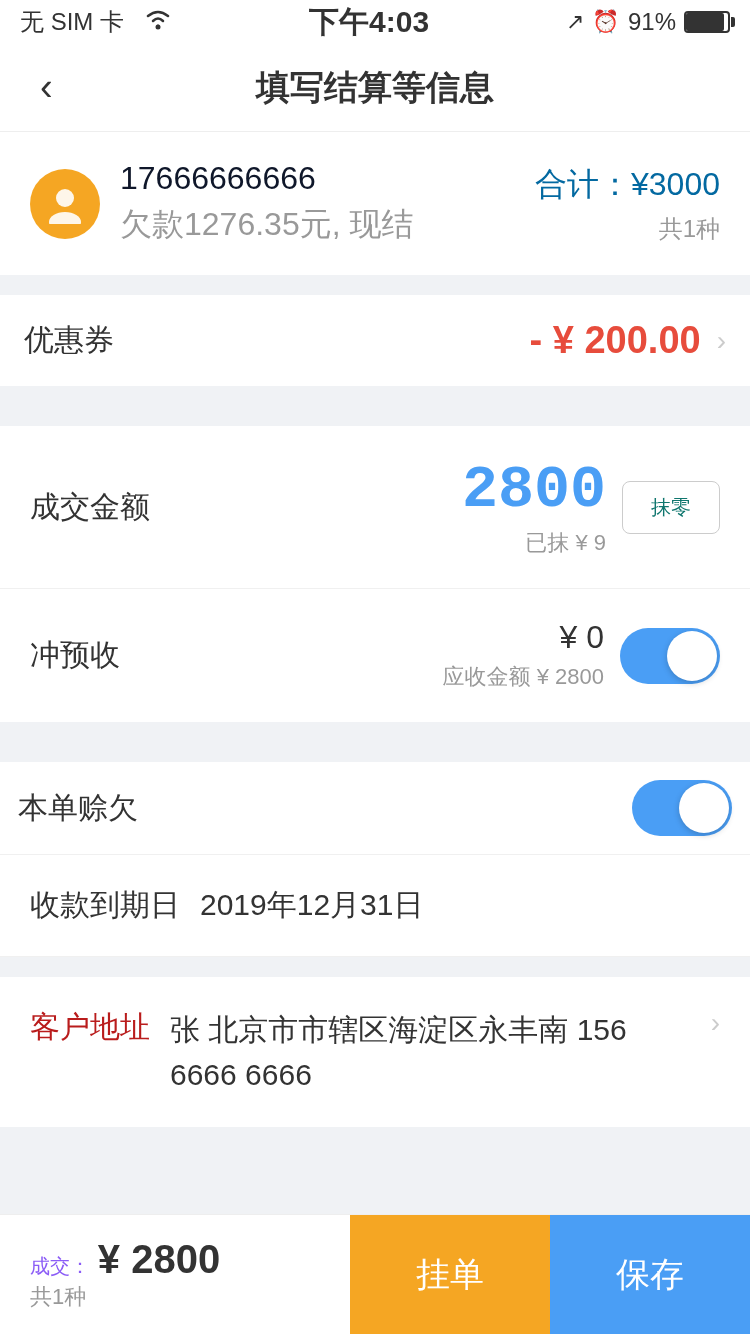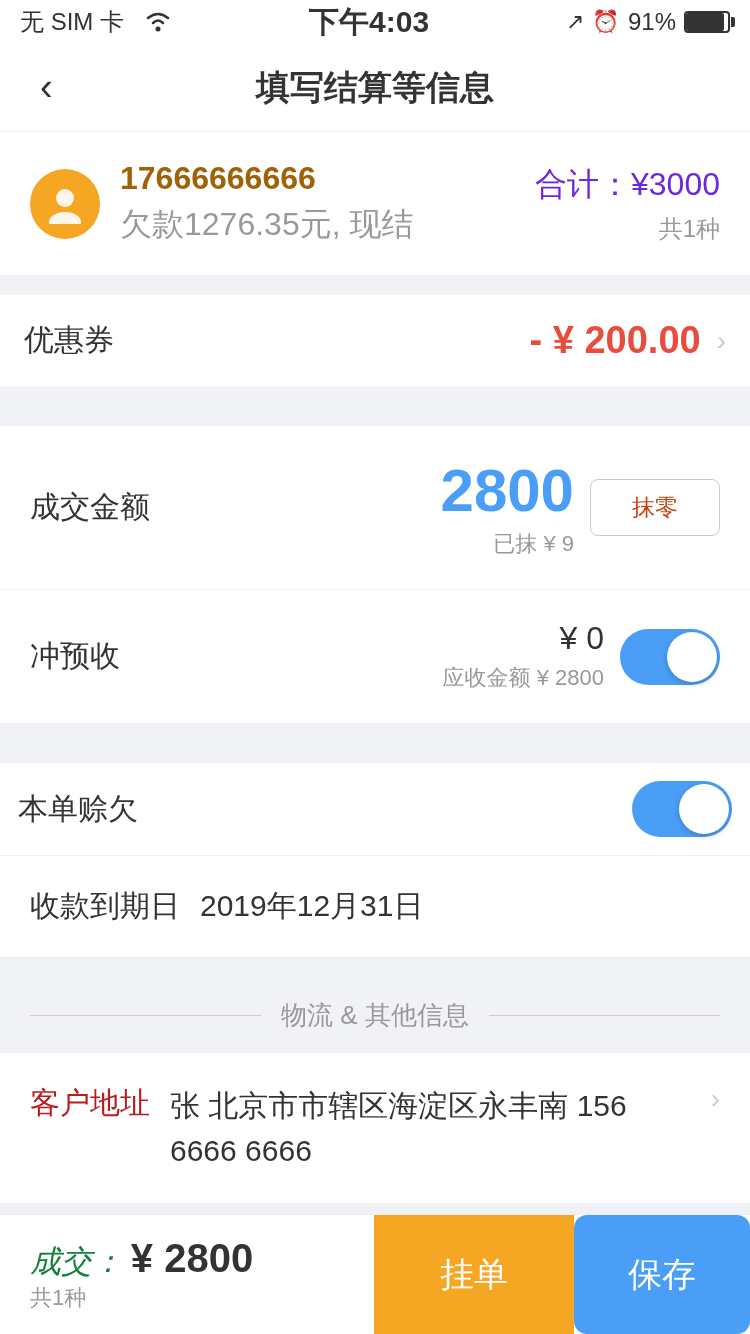--- a/index.html
+++ b/index.html
@@ -18,21 +18,21 @@
     .status-bar {
       height: 44px;
       background: #fff;
       display: flex;
       align-items: center;
       justify-content: space-between;
       padding: 0 20px;
       font-size: 24px;
       font-weight: 500;
     }
-    .status-left { display: flex; align-items: flex-end; gap: 20px; }
+    .status-left { display: flex; align-items: center; gap: 20px; }
     .status-center { font-size: 30px; font-weight: 600; }
     .status-right { display: flex; align-items: center; gap: 8px; font-size: 24px; }
     .battery-icon {
       width: 46px; height: 22px; border: 2px solid #333; border-radius: 4px; position: relative; display: inline-block;
     }
     .battery-icon::after {
       content: ''; position: absolute; right: -7px; top: 50%; transform: translateY(-50%);
       width: 4px; height: 10px; background: #333; border-radius: 0 2px 2px 0;
     }
     .battery-fill {
@@ -82,24 +82,24 @@
       display: flex;
       align-items: center;
       gap: 20px;
     }
     .avatar {
       width: 70px; height: 70px; border-radius: 50%; background: #f5a623;
       display: flex; align-items: center; justify-content: center;
       font-size: 36px; color: #fff;
     }
     .customer-info {}
-    .customer-phone { font-size: 32px; font-weight: 700; color: #a16207; }
+    .customer-phone { font-size: 32px; font-weight: 400; color: #0f172a; }
     .customer-debt { font-size: 32px; color: #999; margin-top: 6px; }
     .customer-right { text-align: right; }
-    .total-amount { font-size: 32px; color: #6d28d9; font-weight: 500; }
+    .total-amount { font-size: 32px; color: #0369a1; font-weight: 500; }
     .total-count { font-size: 24px; color: #999; margin-top: 6px; }
 
     
     .section {
       background: #fff;
       margin-bottom: 20px;
     }
     .section-row {
       display: flex;
       align-items: center;
@@ -120,28 +120,29 @@
       display: flex;
       align-items: center;
       justify-content: space-between;
       padding: 30px;
       border-bottom: 1px solid #f0f0f0;
     }
     .deal-amount-num {
       font-size: 60px;
       color: #4a9ef5;
       font-weight: 600;
+      font-family: Liberation Mono, monospace;
     }
     .deal-sub { font-size: 22px; color: #999; margin-top: 4px; }
     .round-btn {
       border: 1px solid #ccc;
       border-radius: 8px;
-      padding: 12px 41px;
-      font-size: 23px;
-      color: #c2410c;
+      padding: 12px 28px;
+      font-size: 20px;
+      color: #0f766e;
       background: #fff;
       cursor: pointer;
     }
 
     
     .pre-collect-row {
       display: flex;
       align-items: center;
       justify-content: space-between;
       padding: 30px;
@@ -224,43 +225,42 @@
       background: #fff;
       border-top: 1px solid #eee;
     }
     .bottom-left {
       flex: 1;
       display: flex;
       flex-direction: column;
       justify-content: center;
       padding: 0 30px;
     }
-    .bottom-deal-label { font-size: 31px; color: #15803d; font-style: italic; }
+    .bottom-deal-label { font-size: 20px; color: #8b5cf6; }
     .bottom-deal-amount { font-size: 40px; color: #333; font-weight: 600; }
     .bottom-count { font-size: 22px; color: #999; }
     .btn-hang {
       width: 200px;
       background: #f5a623;
       color: #fff;
       font-size: 34px;
       display: flex;
       align-items: center;
       justify-content: center;
       cursor: pointer;
     }
     .btn-save {
-      width: 176px;
+      width: 200px;
       background: #4a9ef5;
       color: #fff;
       font-size: 34px;
       display: flex;
       align-items: center;
       justify-content: center;
       cursor: pointer;
-      border-radius: 13px;
     }
   </style>
 </head>
 <body>
 
 <div class="status-bar">
   <div class="status-left">
     <span>无 SIM 卡</span>
     <span>
       <svg width="28" height="22" viewBox="0 0 28 22">
@@ -358,25 +358,20 @@
     </div>
   </div>
 
   <div class="due-date-row">
     <div class="row-label">收款到期日</div>
     <div style="font-size:30px; color:#333;">2019年12月31日</div>
   </div>
 
   <div class="divider-section"></div>
 
-  <div class="logistics-header">
-    <div class="logistics-line"></div>
-    <div class="logistics-text">物流 &amp; 其他信息</div>
-    <div class="logistics-line"></div>
-  </div>
 
   <div class="address-row" style="cursor:pointer;">
     <div class="address-label">客户地址</div>
     <div class="address-value">张 北京市市辖区海淀区永丰南 156 6666 6666</div>
     <div class="address-right">
       <span class="chevron-right">›</span>
     </div>
   </div>
 
   <div class="bottom-gray"></div>

